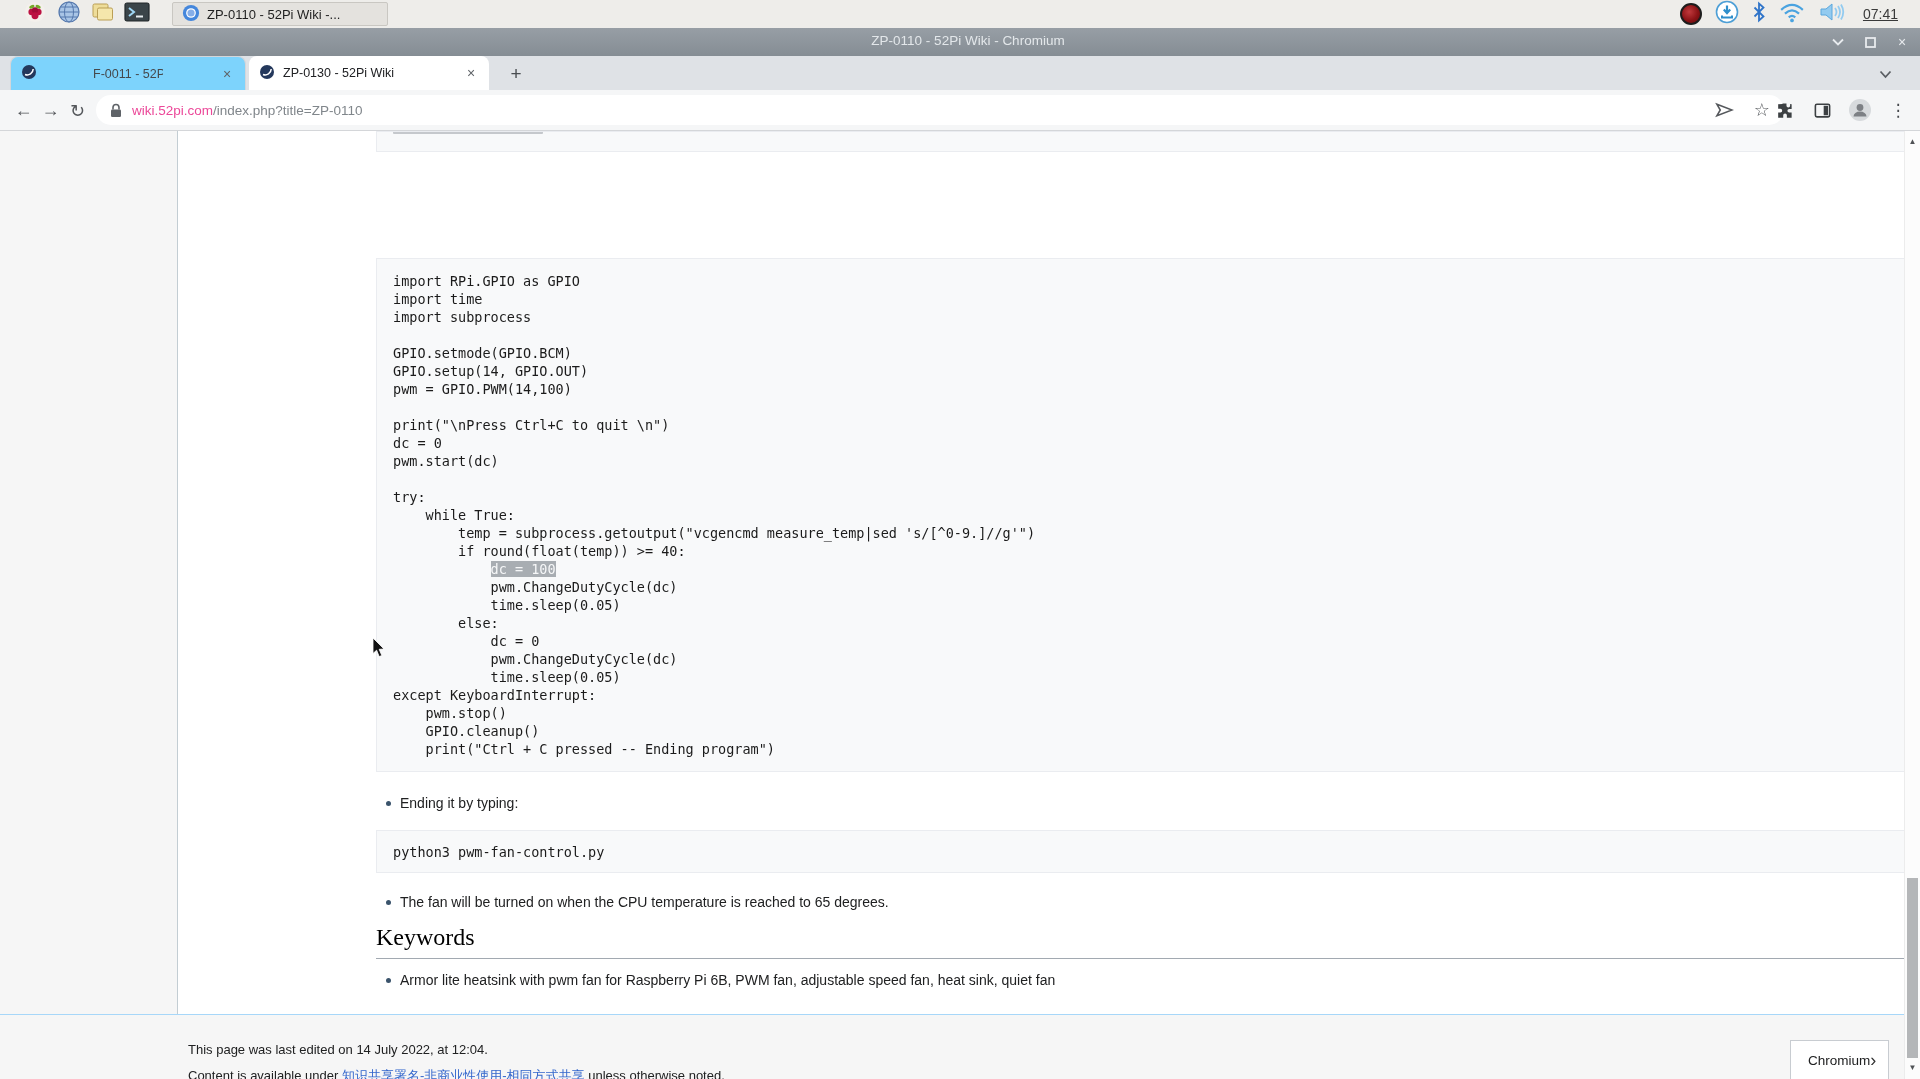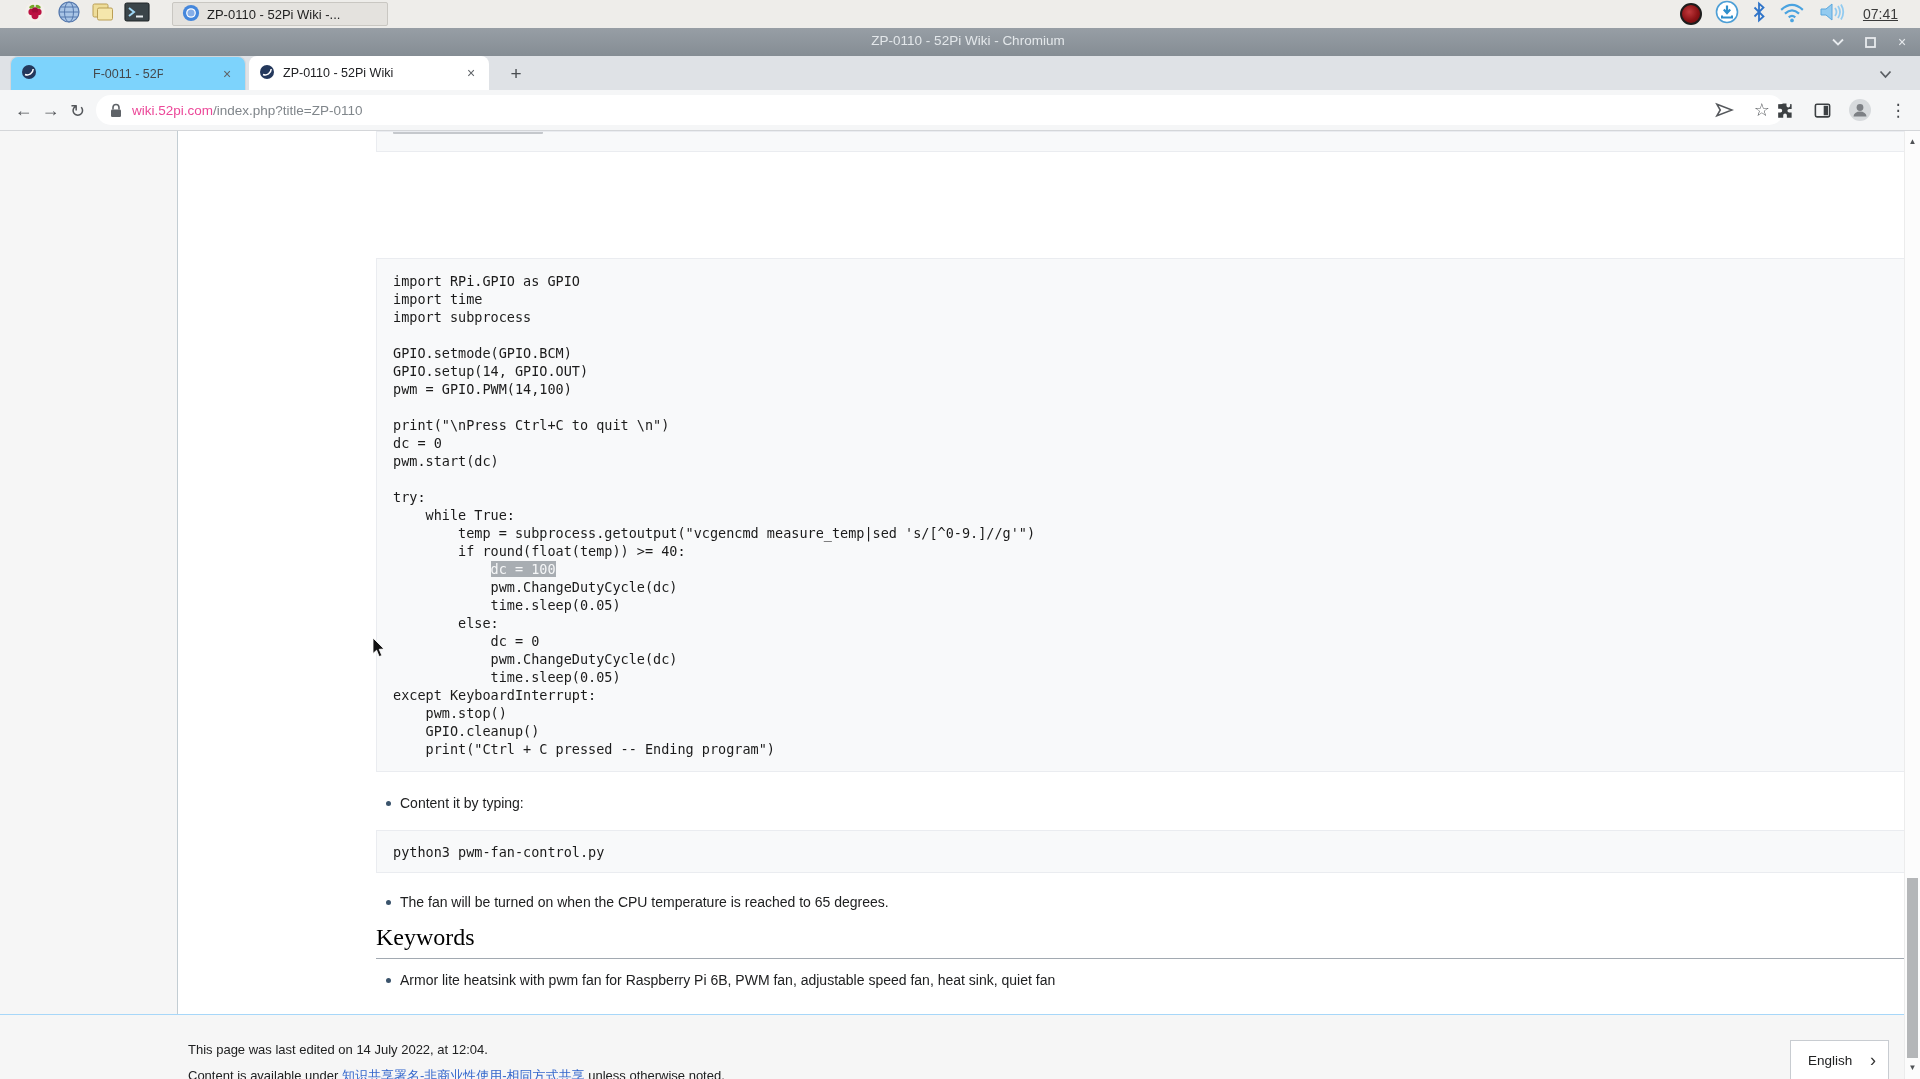--- a/index.html
+++ b/index.html
@@ -212,21 +212,21 @@
       <span class="tlabel">F-0011 - 52Pi Wiki</span>
       <span class="tclose">×</span>
     </div>
     <div class="tab active">
       <span class="favicon">
         <svg width="16" height="16" viewBox="0 0 16 16">
           <circle cx="8" cy="8" r="7" fill="#24385c"></circle>
           <path d="M4 10.5 a6 6 0 0 0 8.2 -5.4" fill="none" stroke="#ffffff" stroke-width="1.5"></path>
         </svg>
       </span>
-      <span class="tlabel">ZP-0110 - 52Pi Wiki</span>
+      <span class="tlabel">ZP-0130 - 52Pi Wiki</span>
       <span class="tclose">×</span>
     </div>
     <div class="newtab">+</div>
     <div class="tabsearch">
       <svg width="13" height="9" viewBox="0 0 13 9">
           <polyline points="1.5,1.5 6.5,7 11.5,1.5" fill="none" stroke="#5a5e63" stroke-width="1.8"></polyline>
         </svg>
     </div>
   </div>
 
@@ -306,36 +306,36 @@
         else:
             dc = 0
             pwm.ChangeDutyCycle(dc)
             time.sleep(0.05)
 except KeyboardInterrupt:
     pwm.stop()
     GPIO.cleanup()
     print("Ctrl + C pressed -- Ending program")
 </code></pre>
 
-    <div class="bullet" style="left:207px;top:664px">Content it by typing:</div>
+    <div class="bullet" style="left:207px;top:664px">Ending it by typing:</div>
 
     <pre class="wiki pre-cmd">python3 pwm-fan-control.py</pre>
 
     <div class="bullet" style="left:207px;top:763px">The fan will be turned on when the CPU temperature is reached to 65 degrees.</div>
 
     <h2 class="h2-keywords">Keywords</h2>
 
     <div class="bullet" style="left:207px;top:841px">Armor lite heatsink with pwm fan for Raspberry Pi 6B, PWM fan, adjustable speed fan, heat sink, quiet fan</div>
   </div>
 
   <div class="footerbar">
     <div class="foot-line" style="left:188px;top:27px">This page was last edited on 14 July 2022, at 12:04.</div>
     <div class="foot-line" style="left:188px;top:52px"><span>Content is available under </span><a class="foot-link" href="#">知识共享署名-非商业性使用-相同方式共享</a><span> unless otherwise noted.</span></div>
     <div class="lang-btn">
-      <span>English</span>
+      <span>Chromium</span>
       <span class="lang-chevron">›</span>
     </div>
   </div>
 
   <div class="scrollbar">
     <div class="sb-arrow" style="top:6px">▲</div>
     <div class="sb-thumb"></div>
     <div class="sb-arrow" style="top:932px">▼</div>
   </div>
 

